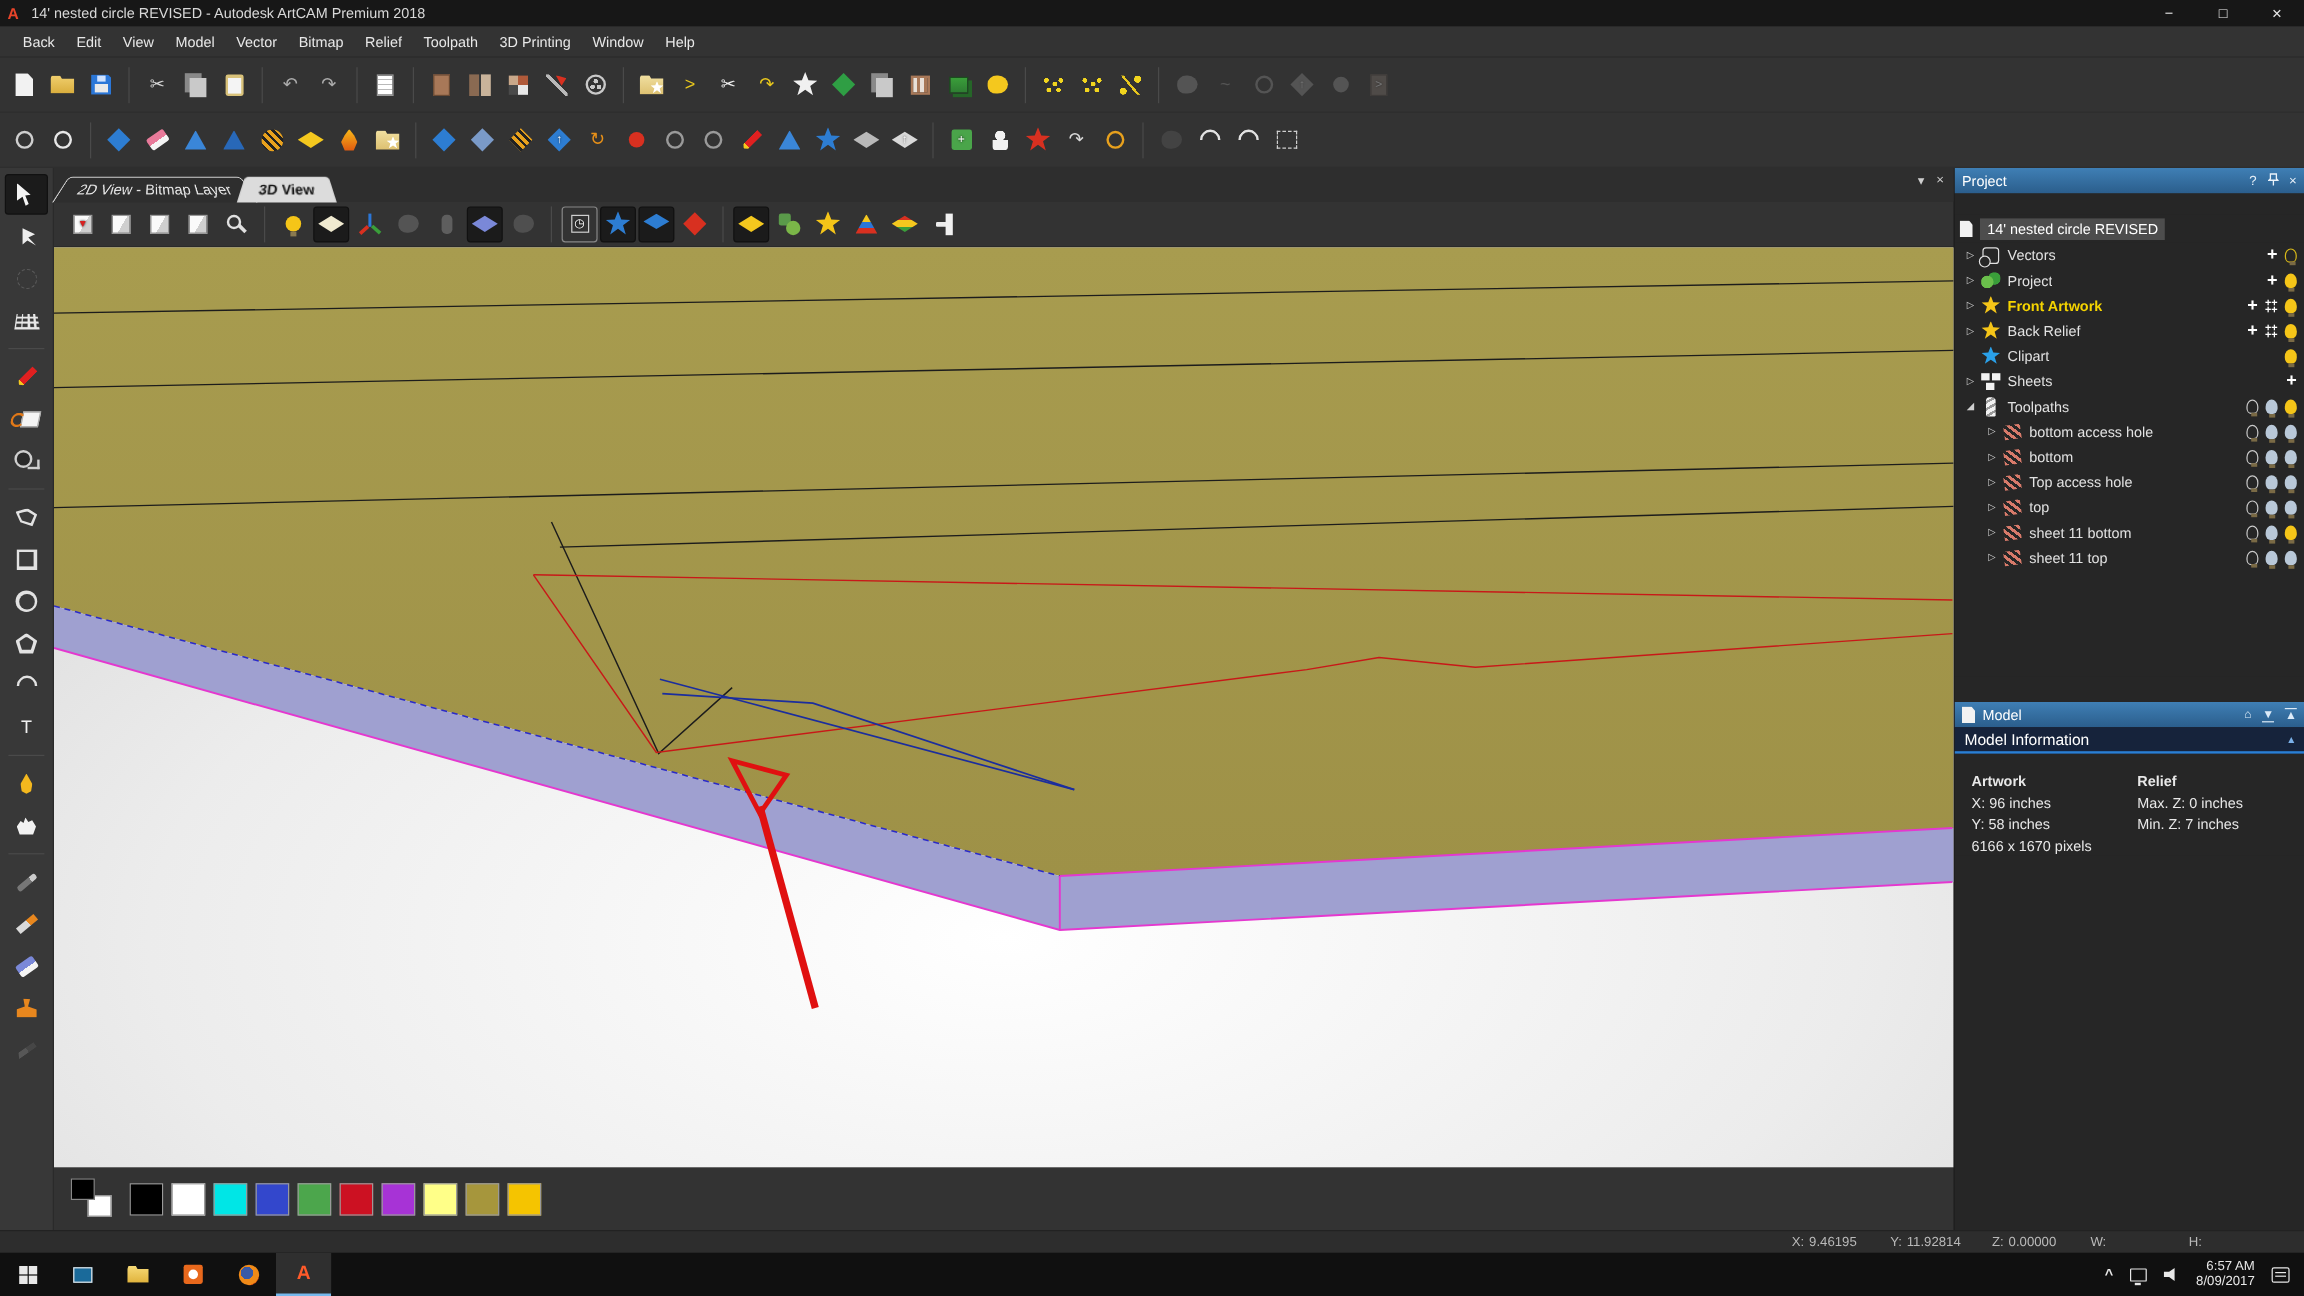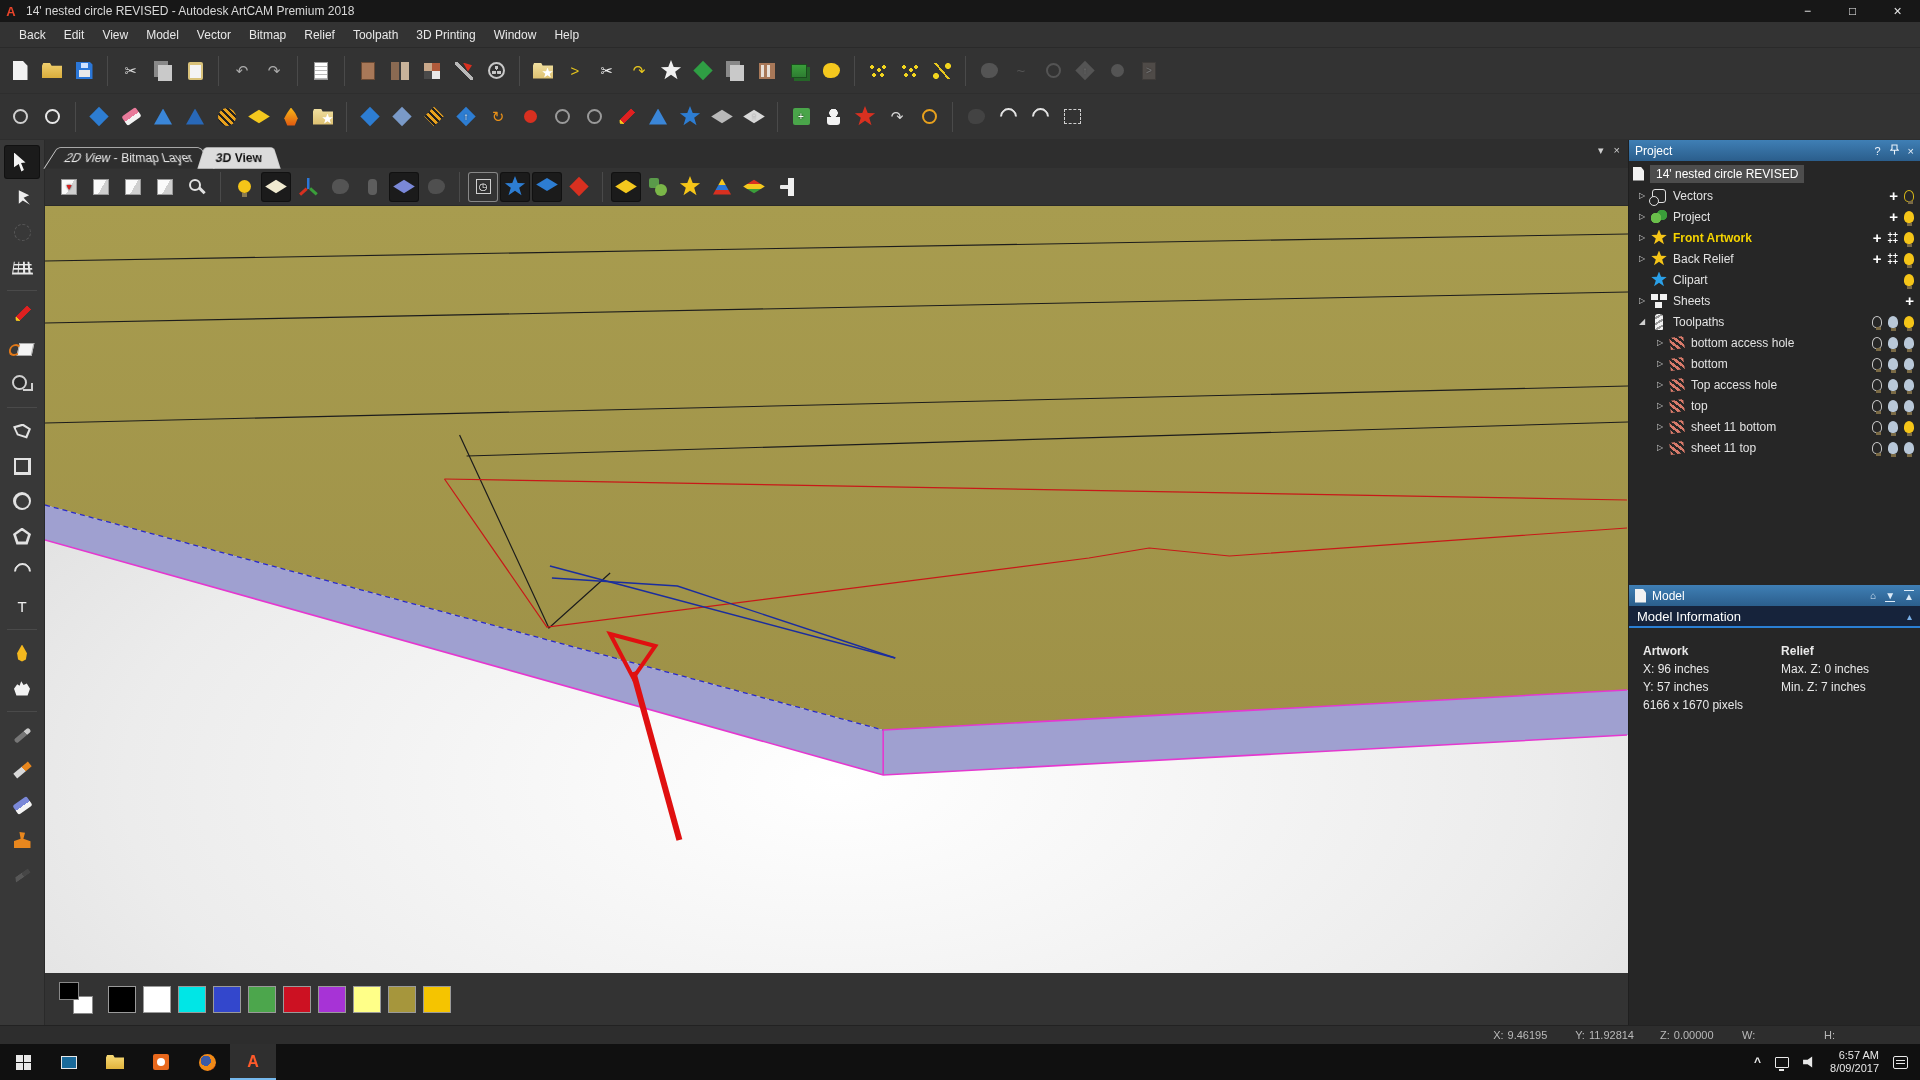--- a/index.html
+++ b/index.html
@@ -129,21 +129,21 @@
   .dualswatch{width:36px;height:34px;position:relative;margin-right:6px}
   .dualswatch .pri{position:absolute;left:0;top:0;width:20px;height:18px;background:var(--p,#000);border:1px solid #888}
   .dualswatch .sec{position:absolute;right:2px;bottom:2px;width:20px;height:18px;background:var(--s,#fff);border:1px solid #888}
   .swatch{width:28px;height:27px;border:1px solid #9a9a9a}
 
   
   .rightcol{width:292px;background:#262626;border-left:1px solid #1f1f1f;display:flex;flex-direction:column;font-size:12px;flex:0 0 auto}
   .phead{height:21px;background:linear-gradient(#3f7fb5,#2b5e8c);display:flex;align-items:center;padding:0 6px;color:#fff}
   .phead .sp{flex:1}
   .phead .hbtn{margin-left:9px;font-size:11px;color:#eaf2fa}
-  .treewrap{height:403px;overflow:hidden;padding-top:1px}
+  .treewrap{height:403px;overflow:hidden;padding-top:18px}
   .rootrow{height:23px;display:flex;align-items:center;background:#262626;color:#e8e8e8}
   .rootrow .rootlabel{background:#4d4d4d;padding:2px 6px;color:#fff}
   .trow{height:21px;display:flex;align-items:center;color:#e2e2e2}
   .trow .exp{width:14px;text-align:center;font-size:8px;color:#cfcfcf;flex:0 0 auto}
   .trow .ticon{width:20px;display:flex;justify-content:center;align-items:center;flex:0 0 auto;position:relative}
   .trow .tlabel{padding-left:4px;white-space:nowrap;overflow:hidden}
   .trow .ctrls{margin-left:auto;display:flex;align-items:center;padding-right:6px;gap:6px}
   .plus{color:#fff;font-size:15px;font-weight:bold;line-height:1}
   .plus4{display:grid;grid-template-columns:auto auto;line-height:6px;font-size:9px;color:#fff;font-weight:bold}
   .b{width:10px;height:12px;border-radius:50% 50% 40% 40%;position:relative}
@@ -844,21 +844,21 @@
       </div>
       <div class="msection">
         <span>Model Information</span>
         <span class="sp"></span>
         <span class="caret">▴</span>
       </div>
       <div class="minfo">
         <div class="col">
           <span class="hd">Artwork</span>
           <span>X: 96 inches</span>
-          <span>Y: 57 inches</span>
+          <span>Y: 58 inches</span>
           <span>6166 x 1670 pixels</span>
         </div>
         <div class="col">
           <span class="hd">Relief</span>
           <span>Max. Z: 0 inches</span>
           <span>Min. Z: 7 inches</span>
         </div>
       </div>
       <div class="pfill" style="flex:1"></div>
     </div>

